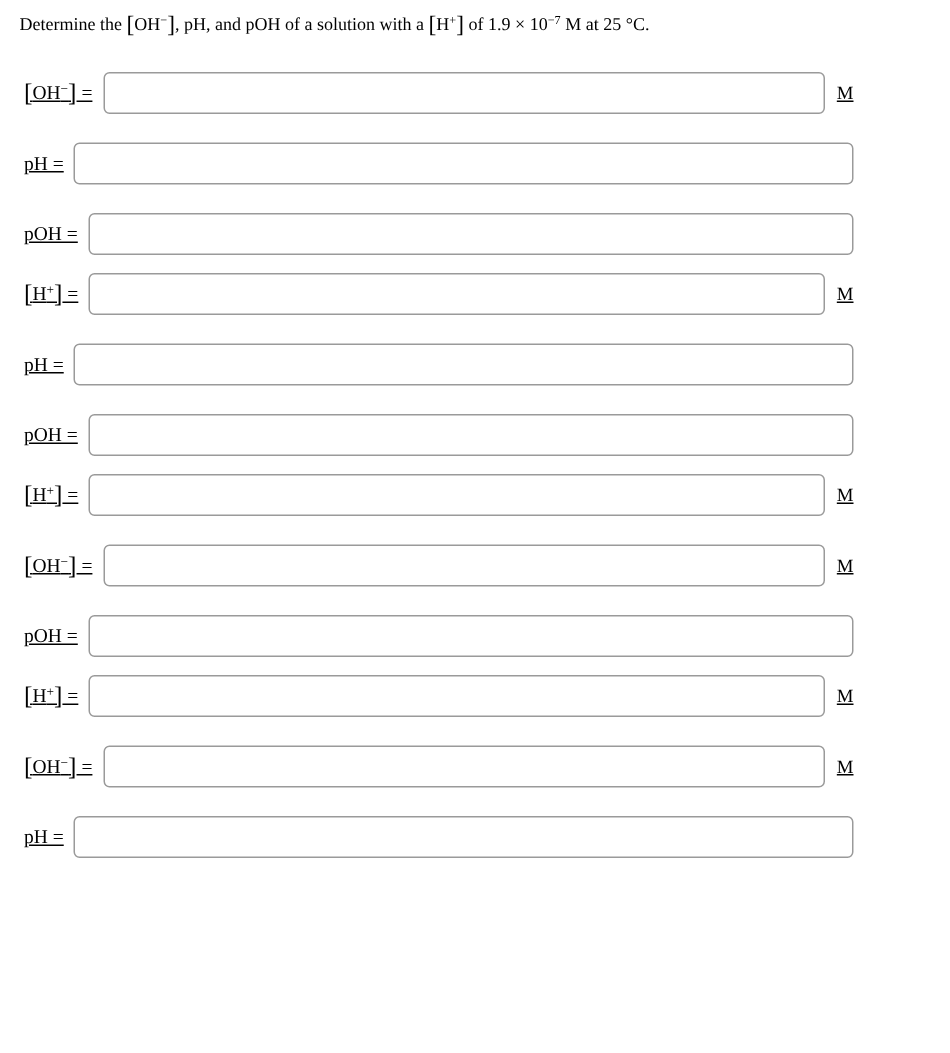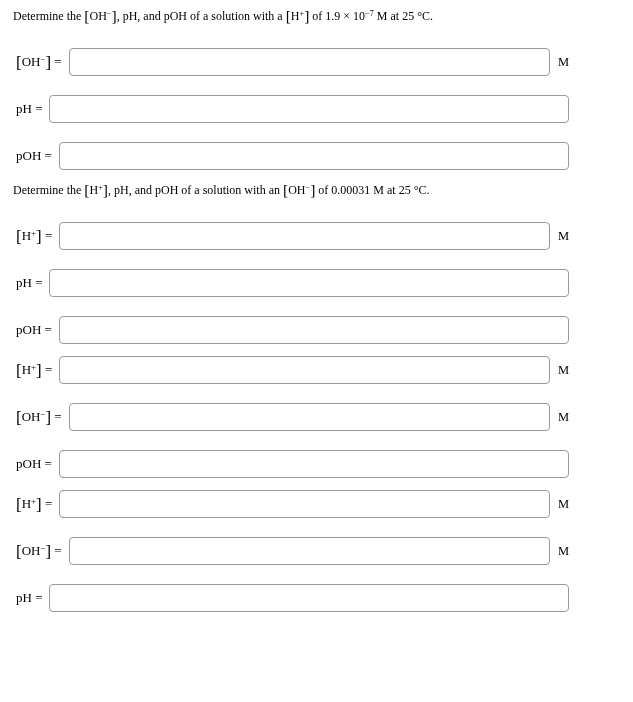--- a/index.html
+++ b/index.html
@@ -35,20 +35,21 @@
     font-size: 1.3em;
     line-height: 0;
     vertical-align: -0.09em;
   }
   .row {
     display: flex;
     align-items: center;
     margin: 0 0 19px 0;
     padding-left: 3px;
     height: 28px;
+    text-decoration: underline;
   }
   .row.last {
     margin-bottom: 12px;
   }
   .flabel {
     font-size: 13px;
     white-space: nowrap;
     margin-right: 7px;
     flex: 0 0 auto;
   }
@@ -90,21 +91,20 @@
 
     </div>
     <div class="row last">
       <label class="flabel">pOH =</label>
       <input type="text" class="fbox" value="" style="">
 
     </div>
   </section>
 
   <section>
-    <p class="question">Determine the <span class="br">[</span>H<sup>+</sup><span class="br">]</span>, pH, and pOH of a solution with an <span class="br">[</span>OH<sup>−</sup><span class="br">]</span> of 0.00031 M at 25 °C.</p>
     <div class="row">
       <label class="flabel"><span class="br">[</span>H<sup>+</sup><span class="br">]</span> =</label>
       <input type="text" class="fbox" value="" style="">
       <span class="unit">M</span>
     </div>
     <div class="row">
       <label class="flabel">pH =</label>
       <input type="text" class="fbox" value="" style="">
 
     </div>

